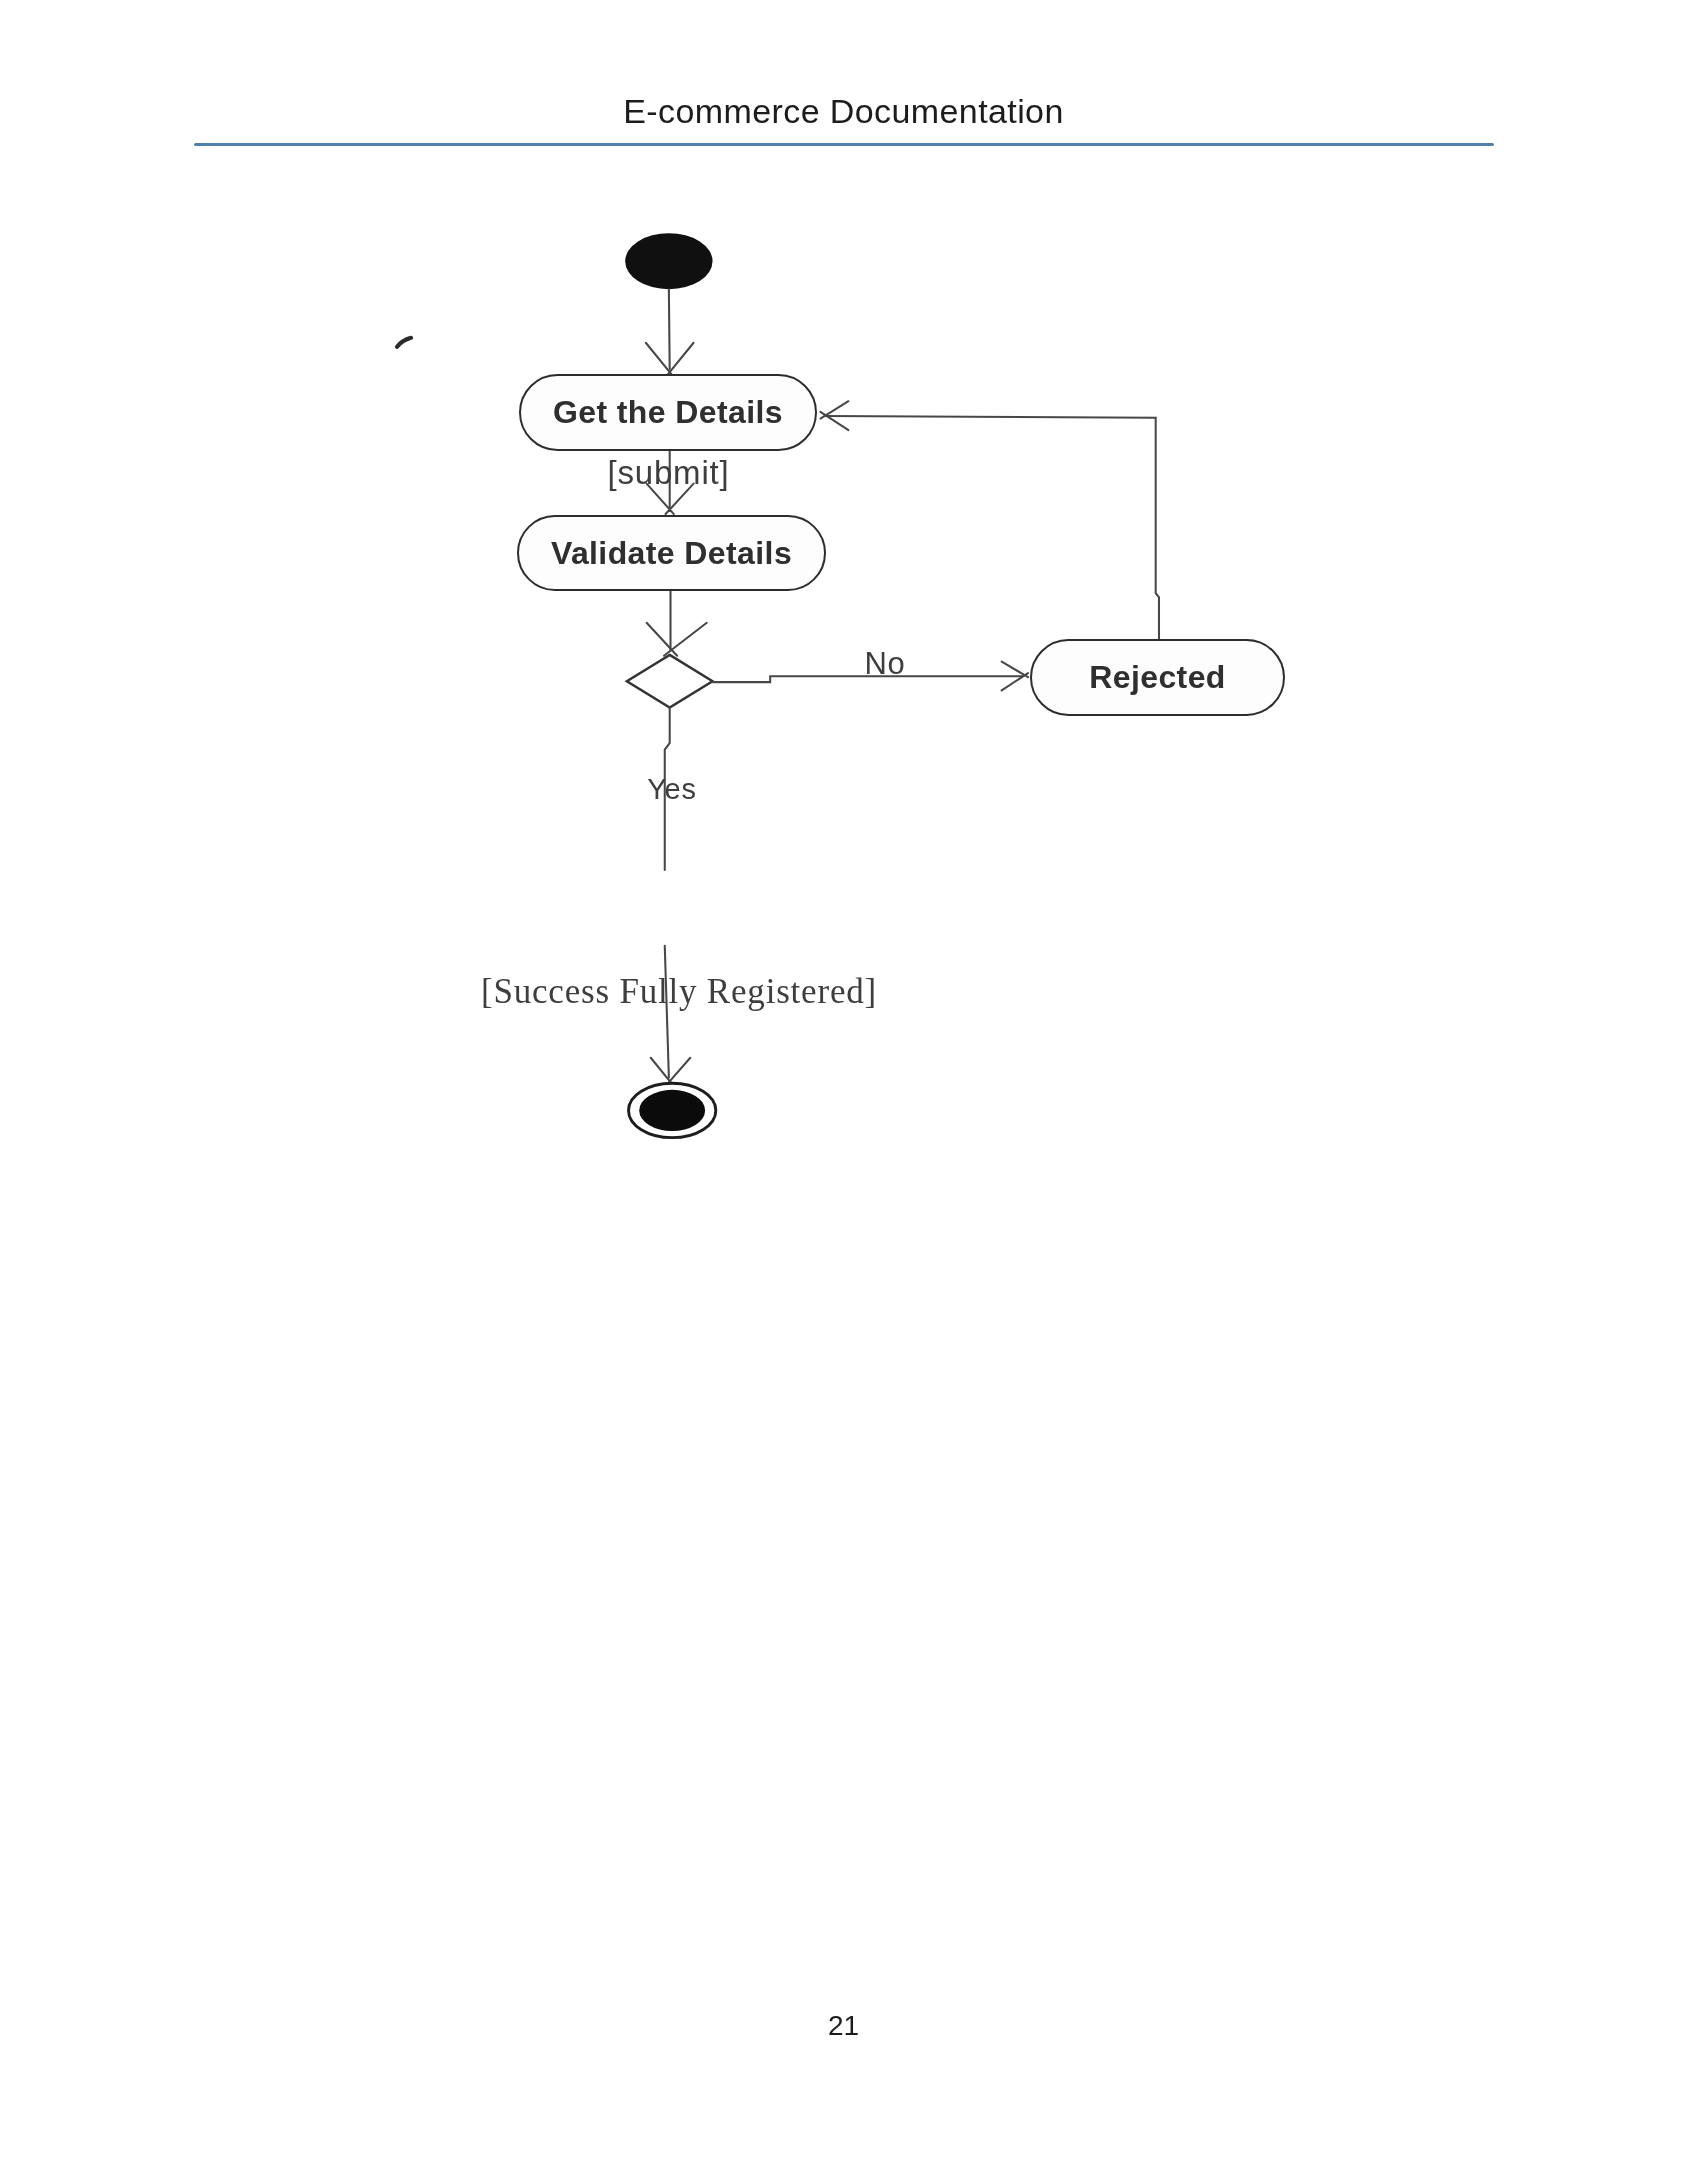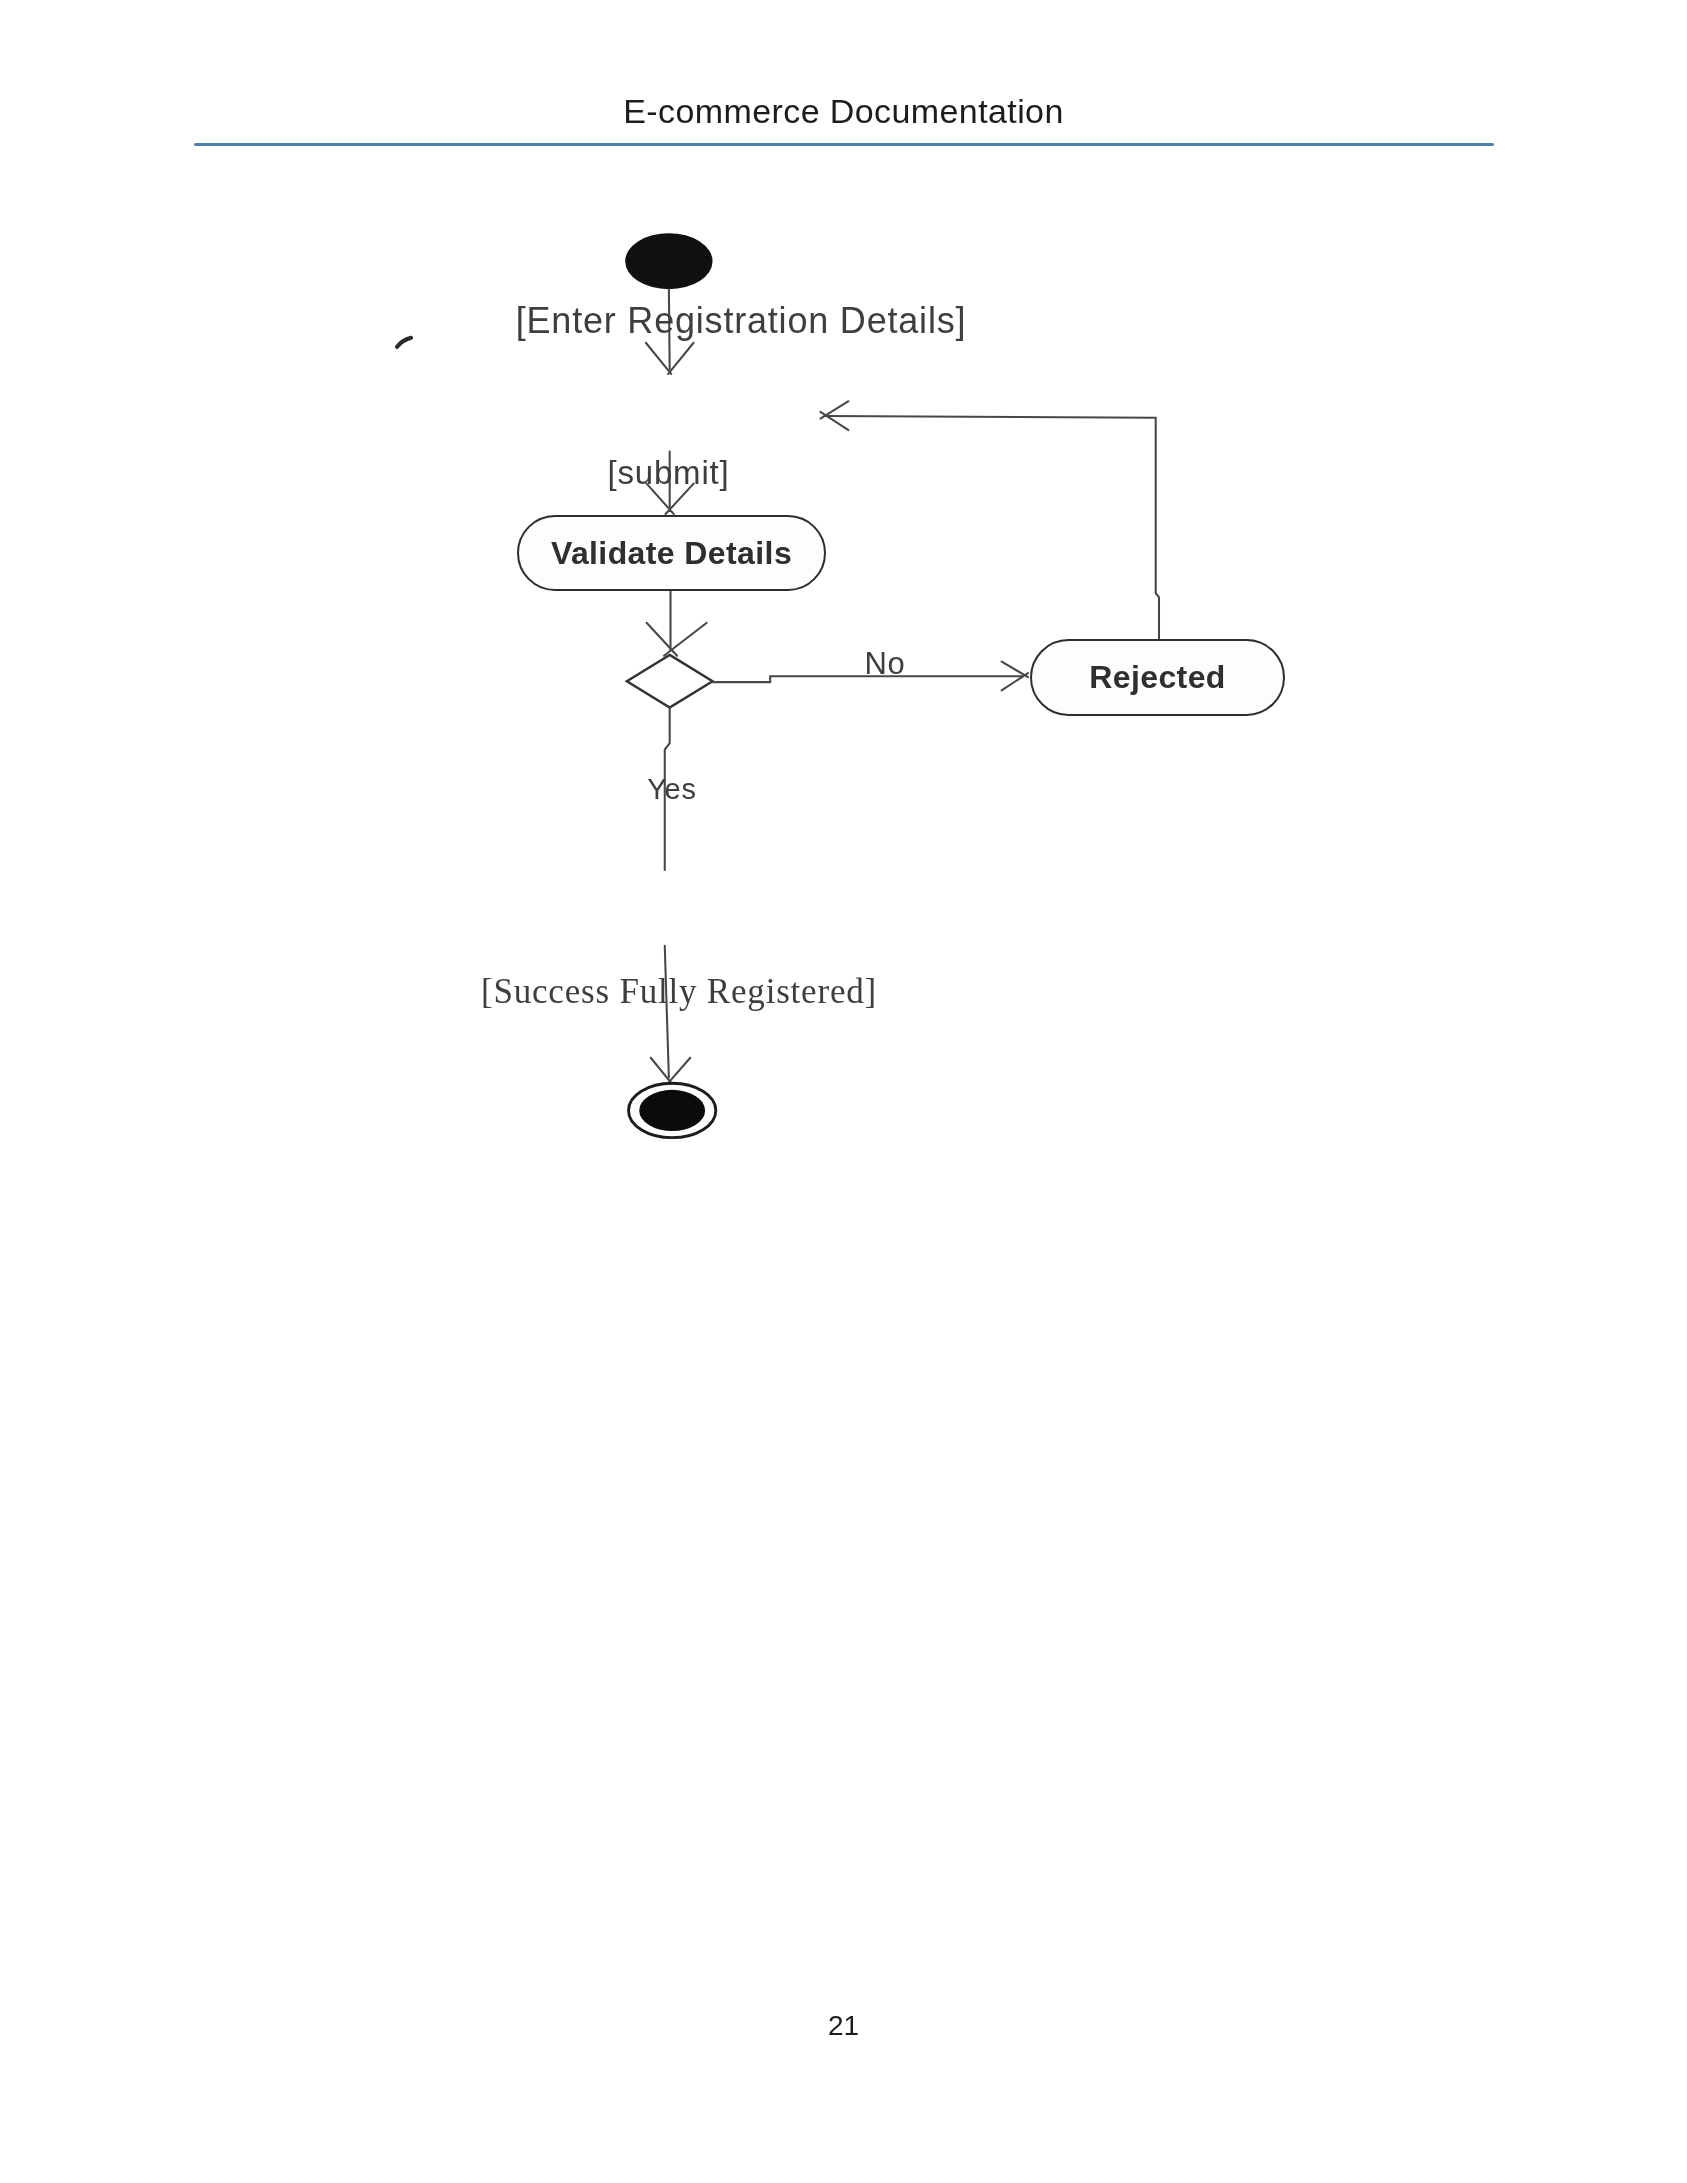--- a/index.html
+++ b/index.html
@@ -80,30 +80,30 @@
       <path d="M813 859 L813 902 L807 910 L807 1056"></path>
 
       <path d="M807 1148 L812 1308"></path>
       <path d="M790 1284 L816 1316 M838 1284 L810 1316"></path>
 
       <ellipse cx="816" cy="1348" rx="53" ry="33" fill="#ffffff" stroke="#1d1d1d" stroke-width="3.5"></ellipse>
       <ellipse cx="816" cy="1348" rx="40" ry="25" fill="#0b0b0b" stroke="none"></ellipse>
     </g>
   </svg>
 
-  <div class="edge-label" style="left:461px;top:300px;width:560px;font-size:36px;">[Enter Registration Details]</div>
 
   <div class="edge-label" style="left:586px;top:454px;width:165px;font-size:33px;text-align:center;">[submit]</div>
 
   <div class="edge-label" style="left:844px;top:646px;width:82px;font-size:31px;">No</div>
 
   <div class="edge-label" style="left:631px;top:773px;width:82px;font-size:29px;">Yes</div>
 
   <div class="edge-label" style="left:432px;top:972px;width:494px;font-size:35px;font-family:Liberation Serif, serif;">[Success Fully Registered]</div>
 
+  <div class="activity-node" style="left:519px;top:374px;width:298px;height:77px;">Get the Details</div>
 
   <div class="activity-node" style="left:517px;top:515px;width:309px;height:76px;">Validate Details</div>
 
   <div class="activity-node" style="left:1030px;top:639px;width:255px;height:77px;">Rejected</div>
 
 
   <div class="page-number">21</div>
 
 </div>
 

